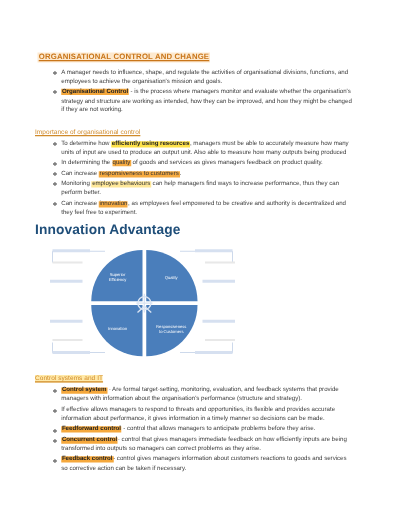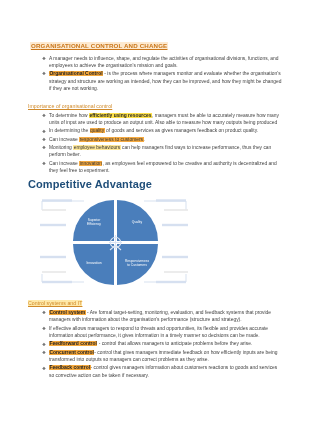--- a/index.html
+++ b/index.html
@@ -131,21 +131,21 @@
   <div class="section-head">Importance of organisational control</div>
   <ul class="bullets" id="list-importance">
       <li><span>To determine how </span><span class="hl-yellow">efficiently using resources</span><span>, managers must be able to accurately measure how many units of input are used to produce an output unit. Also able to measure how many outputs being produced</span></li>
       <li><span>In determining the </span><span class="hl-orange-plain">quality</span><span> of goods and services as gives managers feedback on product quality.</span></li>
       <li><span>Can increase </span><span class="hl-orange-plain">responsiveness to customers</span><span>.</span></li>
       <li><span>Monitoring </span><span class="hl-yellow-soft">employee behaviours</span><span> can help managers find ways to increase performance, thus they can perform better.</span></li>
       <li><span>Can increase </span><span class="hl-orange-plain">innovation</span><span>, as employees feel empowered to be creative and authority is decentralized and they feel free to experiment.</span></li>
     </ul>
 
   
-  <div class="big-head">Competitive Advantage</div>
+  <div class="big-head">Innovation Advantage</div>
 
   <div class="diagram-wrap">
     <svg class="diagram-svg" width="290" height="95" viewBox="0 0 290 95" xmlns="http://www.w3.org/2000/svg">
 
       <g stroke="#c6d4e8" stroke-width="0.7" fill="none">
         <path d="M16 16 L16 7 L58 7"></path>
         <path d="M118 7 L160 7 L160 16"></path>
         <path d="M16 80 L16 88 L58 88"></path>
         <path d="M118 88 L160 88 L160 80"></path>
       </g>

